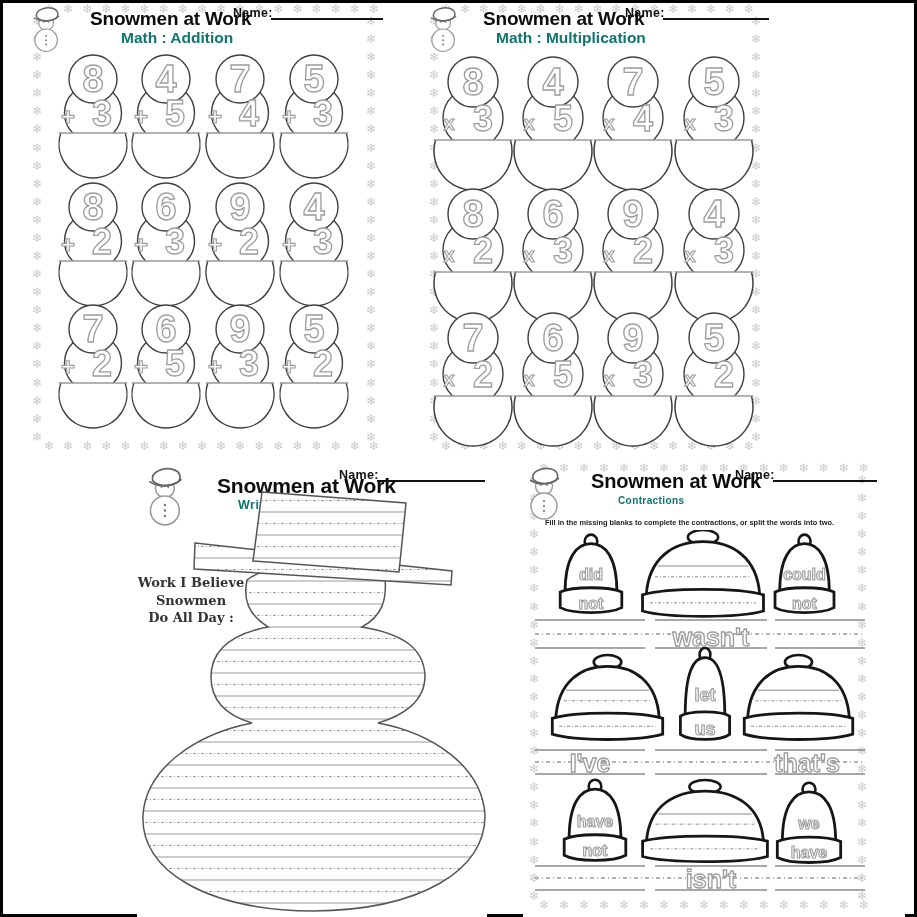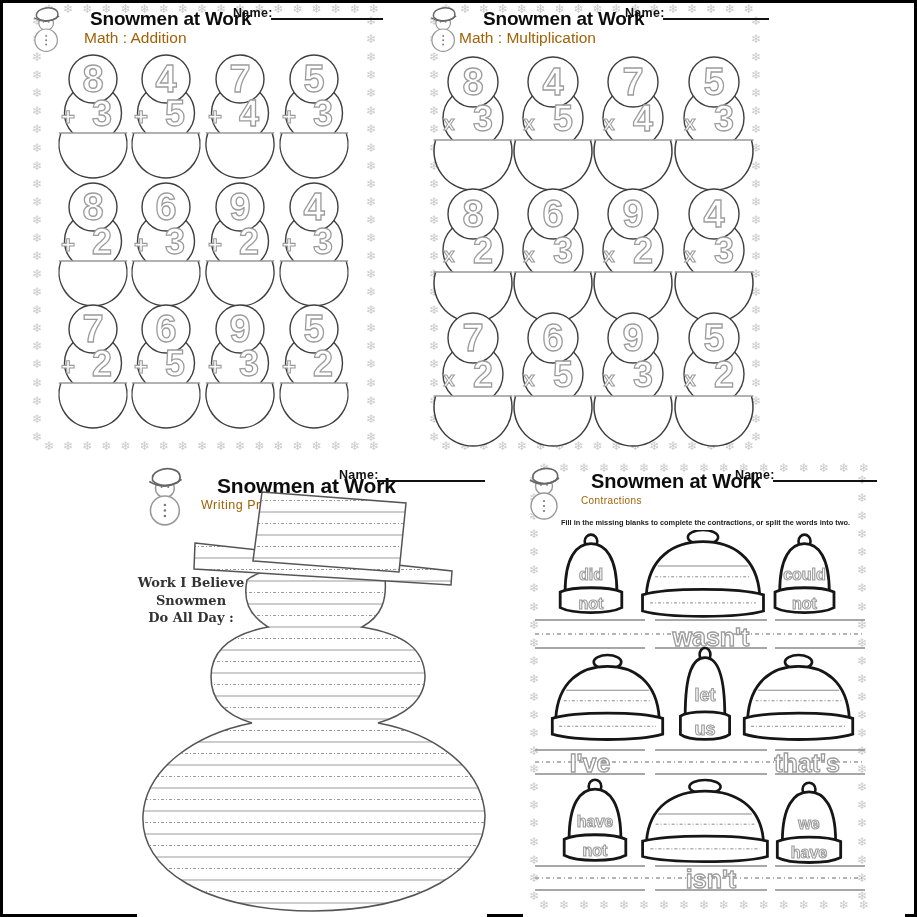--- a/index.html
+++ b/index.html
@@ -6,21 +6,21 @@
   .canvas{position:relative;width:917px;height:917px;background:#ffffff;overflow:hidden;
           font-family:"Liberation Sans",sans-serif;}
   .border{position:absolute;background:#000;}
   .page{position:absolute;background:#fff;}
   .flakes{position:absolute;color:#c9c9c9;font-size:12px;line-height:1;}
   .flakes.col{top:12px;height:428px;width:14px;display:flex;flex-direction:column;
               justify-content:space-between;align-items:center;}
   .flakes.roww{left:16px;right:16px;height:13px;display:flex;justify-content:space-between;overflow:hidden;}
   .logo{position:absolute;}
   .title{position:absolute;font-weight:700;color:#0d0d0d;letter-spacing:-0.2px;white-space:nowrap;margin-left:24px;}
-  .subtitle{position:absolute;font-weight:400;color:#a16207;white-space:nowrap;}
+  .subtitle{position:absolute;font-weight:700;color:#0f766e;white-space:nowrap;margin-left:37px;}
   .namelabel{position:absolute;font-weight:700;font-size:12.5px;color:#111;letter-spacing:.3px;white-space:nowrap;}
   .nameline{position:absolute;border-top:2px solid #111;height:0;}
   .gridsvg{position:absolute;left:0;top:0;}
   .t-math{font-size:19px;}  .s-math{font-size:15.5px;}
   .t-big{font-size:21px;}
   .instruction{position:absolute;font-size:7.4px;font-weight:700;color:#222;white-space:nowrap;}
   .prompt{position:absolute;left:0;top:112px;width:108px;text-align:center;
           font-family:"DejaVu Serif",serif;font-weight:700;font-size:13px;color:#333;line-height:17.5px;}
 </style>
 </head>
@@ -614,21 +614,21 @@
         <circle cx="24" cy="19" r="0.9" fill="#777"></circle>
       <circle cx="21" cy="40" r="13" fill="#fff" stroke="#999" stroke-width="1.4"></circle>
       <circle cx="21" cy="35" r="1.1" fill="#777"></circle>
         <circle cx="21" cy="40" r="1.1" fill="#777"></circle>
         <circle cx="21" cy="45" r="1.1" fill="#777"></circle>
     </svg>
     <div class="title" style="left:44px;top:8px;font-size:20px">Snowmen at Work</div>
     <div class="subtitle" style="left:58px;top:33px;font-size:10px;letter-spacing:.4px">Contractions</div>
     <div class="namelabel" style="left:212px;top:6px">Name:</div>
     <div class="nameline" style="left:250px;top:18px;width:104px"></div>
-    <div class="instruction" style="left:38px;top:56px">Fill in the missing blanks to complete the contractions, or split the words into two.</div>
+    <div class="instruction" style="left:22px;top:56px">Fill in the missing blanks to complete the contractions, or split the words into two.</div>
     <svg class="gridsvg" style="top:68px" width="382" height="387">
         <g>
           <g transform="translate(33,3) scale(0.7,0.82)">
             <ellipse cx="50" cy="10" rx="9" ry="8" fill="#fff" stroke="#161616" stroke-width="2.6" vector-effect="non-scaling-stroke"></ellipse>
             <path d="M13,72 C13,30 29,13 50,13 C71,13 87,30 87,72 Z" fill="#fff" stroke="#161616" stroke-width="2.8" vector-effect="non-scaling-stroke"></path>
             <path d="M6,72 C24,65 76,65 94,72 L94,91 C76,99 24,99 6,91 Z" fill="#fff" stroke="#161616" stroke-width="2.8" vector-effect="non-scaling-stroke"></path>
           </g>
           <text x="68" y="50" text-anchor="middle" font-family="&quot;Liberation Sans&quot;,sans-serif" font-weight="700" font-size="16" fill="#ffffff" stroke="#9c9c9c" stroke-width="1.1">did</text>
           <text x="68" y="78.52" text-anchor="middle" font-family="&quot;Liberation Sans&quot;,sans-serif" font-weight="700" font-size="16" fill="#ffffff" stroke="#9c9c9c" stroke-width="1.1">not</text>
         </g>

